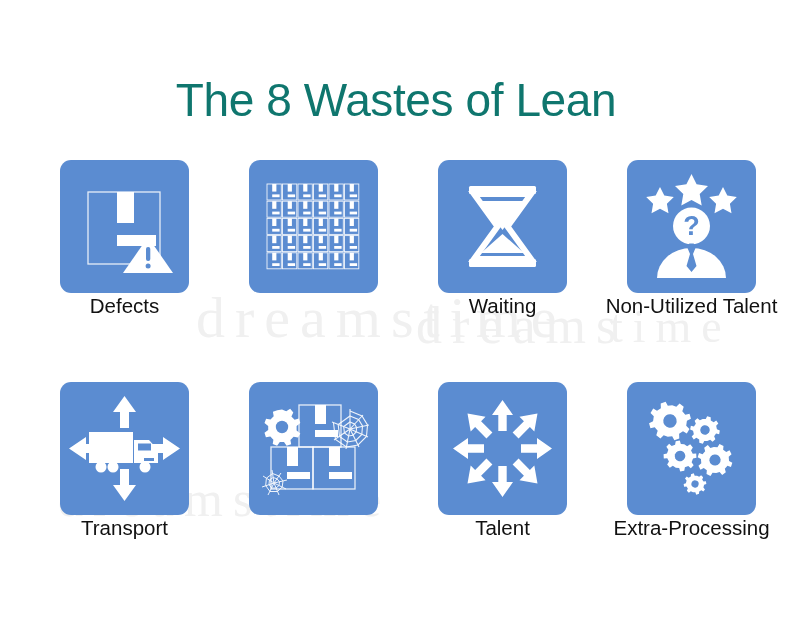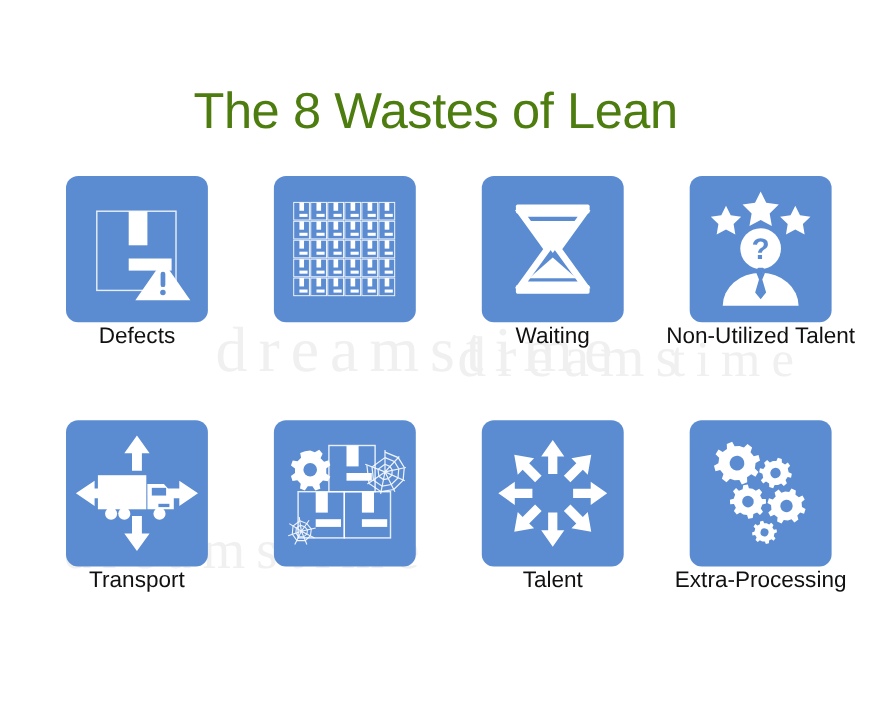--- a/index.html
+++ b/index.html
@@ -27,21 +27,21 @@
   
   .title {
     position: absolute;
     top: 44px;
     left: 0;
     width: 792px;
     text-align: center;
     font-size: 46px;
     font-weight: 400;
     letter-spacing: -0.4px;
-    color: #4d7c0f;
+    color: #0f766e;
     line-height: 1.1;
   }
 
   
   .grid {
     position: absolute;
     top: 160px;
     left: 30px;
     width: 756px;
     display: grid;

